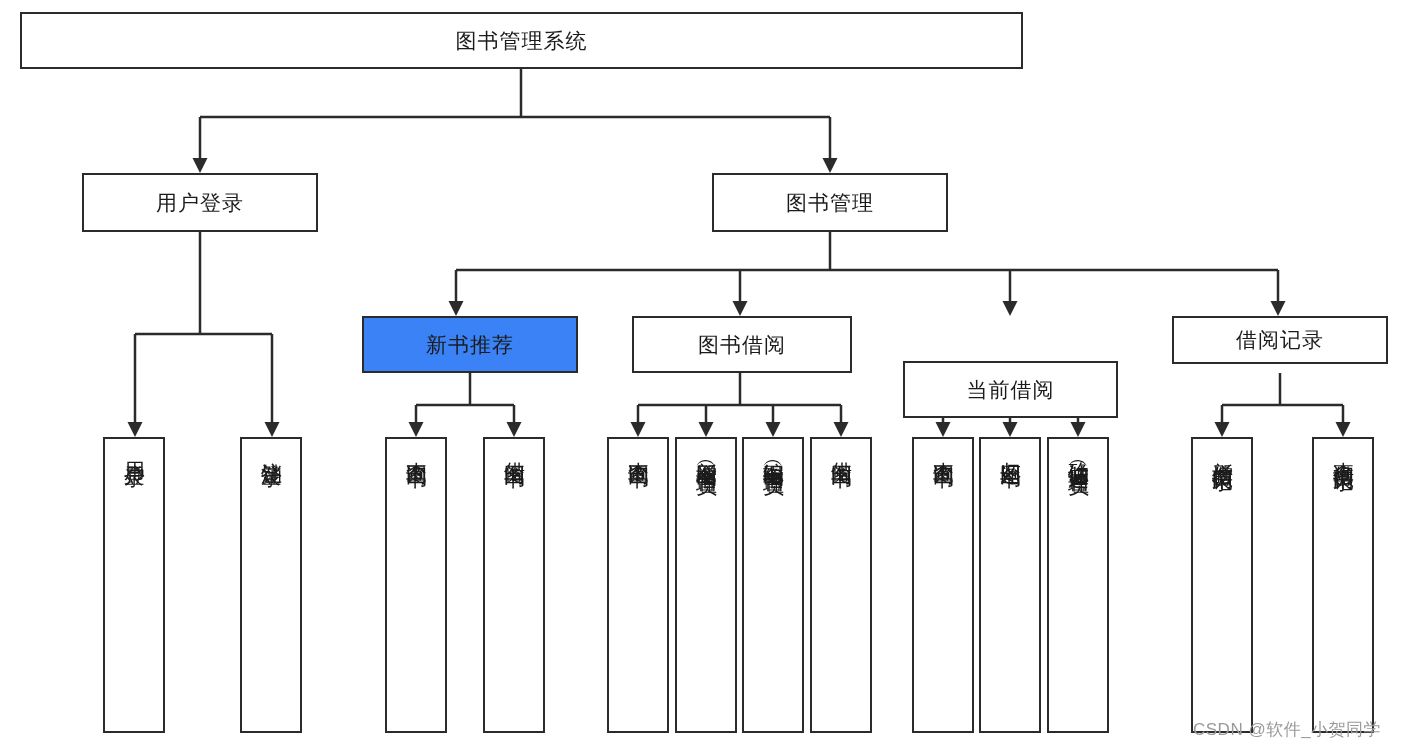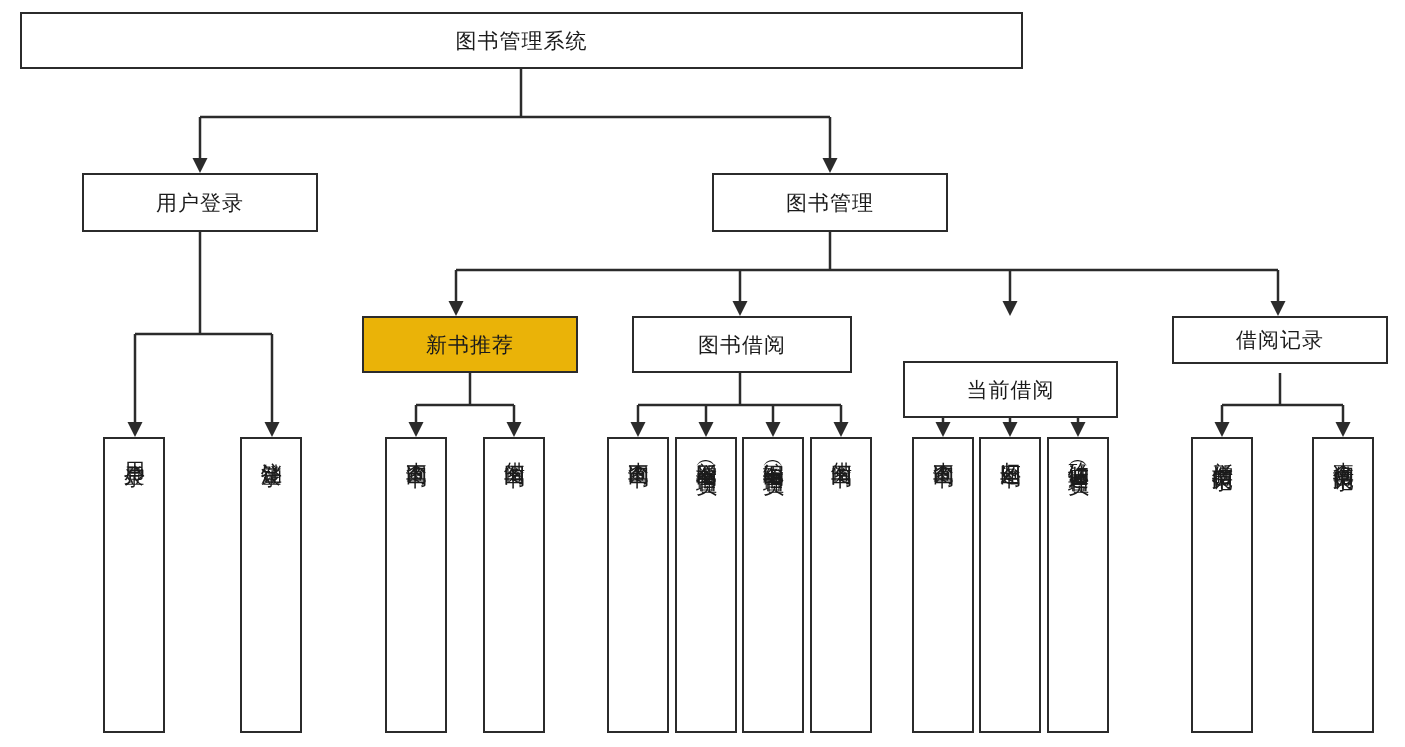--- a/index.html
+++ b/index.html
@@ -123,21 +123,21 @@
   <div id="nodes">
       <div class="node node-h" style="left: 20px; top: 12px; width: 1003px; height: 57px; border-color: rgb(43, 43, 43); background: rgb(255, 255, 255); color: rgb(27, 27, 27);">
         <span>图书管理系统</span>
       </div>
       <div class="node node-h" style="left: 82px; top: 173px; width: 236px; height: 59px; border-color: rgb(43, 43, 43); background: rgb(255, 255, 255); color: rgb(27, 27, 27);">
         <span>用户登录</span>
       </div>
       <div class="node node-h" style="left: 712px; top: 173px; width: 236px; height: 59px; border-color: rgb(43, 43, 43); background: rgb(255, 255, 255); color: rgb(27, 27, 27);">
         <span>图书管理</span>
       </div>
-      <div class="node node-h" style="left: 362px; top: 316px; width: 216px; height: 57px; border-color: rgb(43, 43, 43); background: #eab308; color: rgb(27, 27, 27);">
+      <div class="node node-h" style="left: 362px; top: 316px; width: 216px; height: 57px; border-color: rgb(43, 43, 43); background: #3b82f6; color: rgb(27, 27, 27);">
         <span>新书推荐</span>
       </div>
       <div class="node node-h" style="left: 632px; top: 316px; width: 220px; height: 57px; border-color: rgb(43, 43, 43); background: rgb(255, 255, 255); color: rgb(27, 27, 27);">
         <span>图书借阅</span>
       </div>
       <div class="node node-h" style="left: 903px; top: 316px; width: 215px; height: 57px; border-color: rgb(43, 43, 43); background: rgb(255, 255, 255); color: rgb(27, 27, 27); margin-top: 45px;">
         <span>当前借阅</span>
       </div>
       <div class="node node-h" style="left: 1172px; top: 316px; width: 216px; height: 48px; border-color: rgb(43, 43, 43); background: rgb(255, 255, 255); color: rgb(27, 27, 27);">
         <span>借阅记录</span>
@@ -175,13 +175,14 @@
       <div class="node node-v" style="left: 1047px; top: 437px; width: 62px; height: 296px; border-color: rgb(43, 43, 43); background: rgb(255, 255, 255); color: rgb(27, 27, 27);">
         <span class="vlabel">确认归还（管理员）</span>
       </div>
       <div class="node node-v" style="left: 1191px; top: 437px; width: 62px; height: 296px; border-color: rgb(43, 43, 43); background: rgb(255, 255, 255); color: rgb(27, 27, 27);">
         <span class="vlabel">新增借阅记录</span>
       </div>
       <div class="node node-v" style="left: 1312px; top: 437px; width: 62px; height: 296px; border-color: rgb(43, 43, 43); background: rgb(255, 255, 255); color: rgb(27, 27, 27);">
         <span class="vlabel">查询借阅记录</span>
       </div>
     </div>
+  <div class="watermark" style="left: 1193px; top: 718px; color: rgb(154, 154, 154);">CSDN @软件_小贺同学</div>
 </div>
 
 </body></html>

